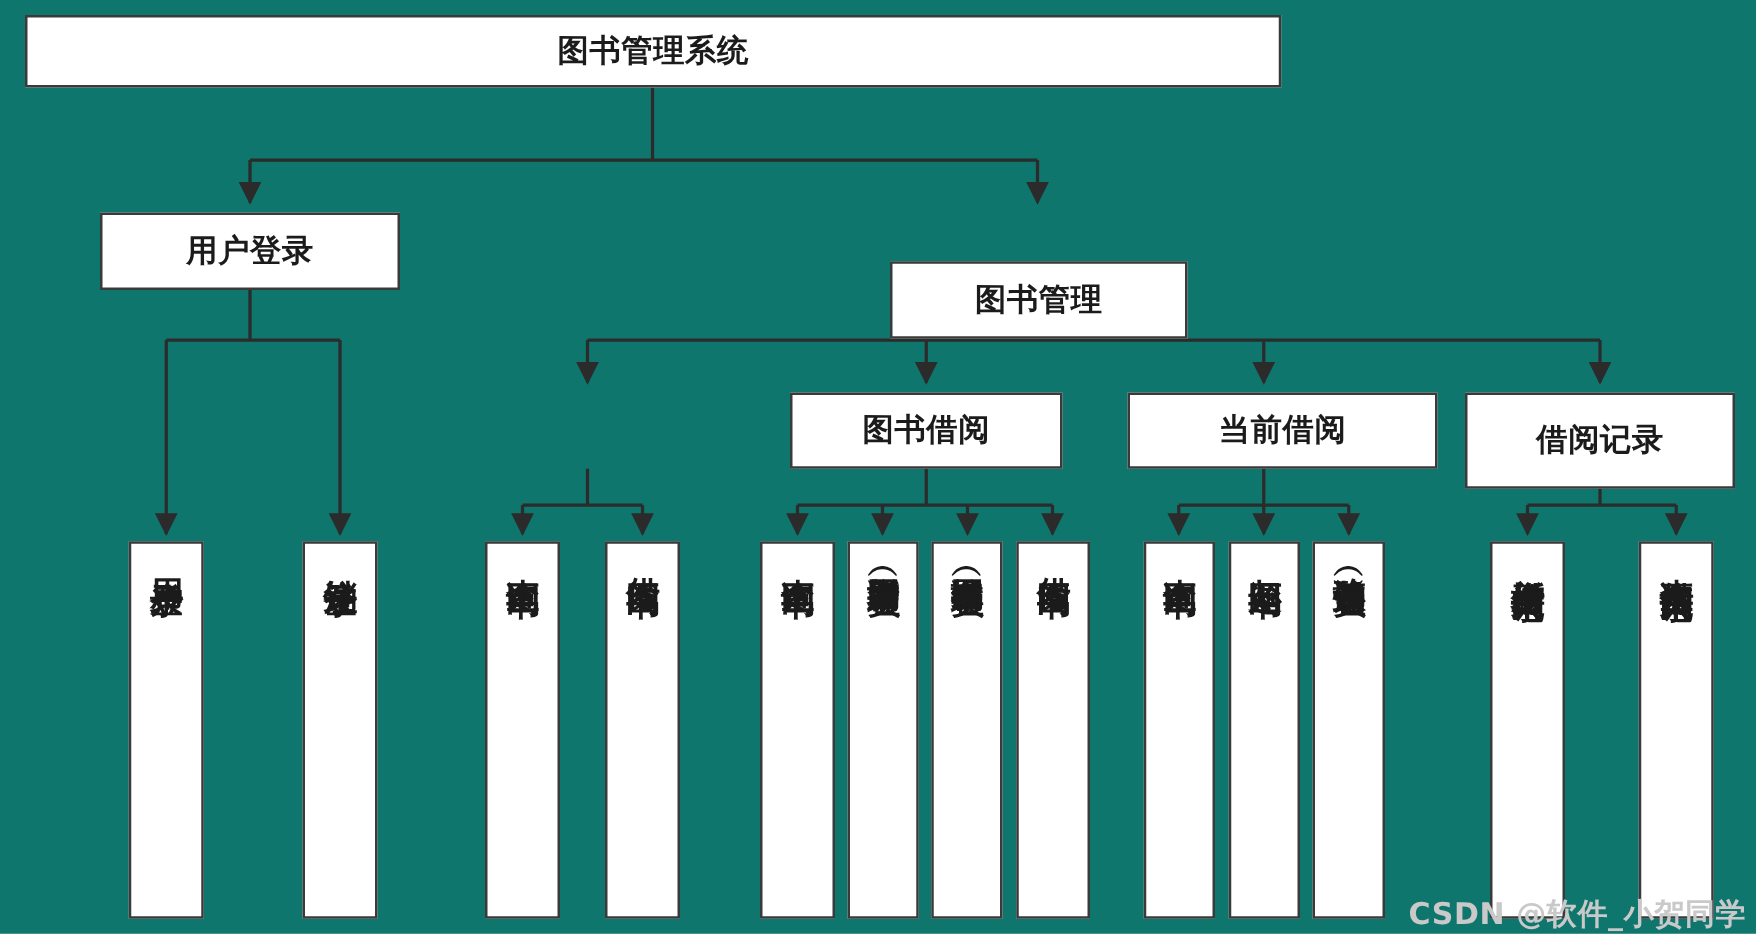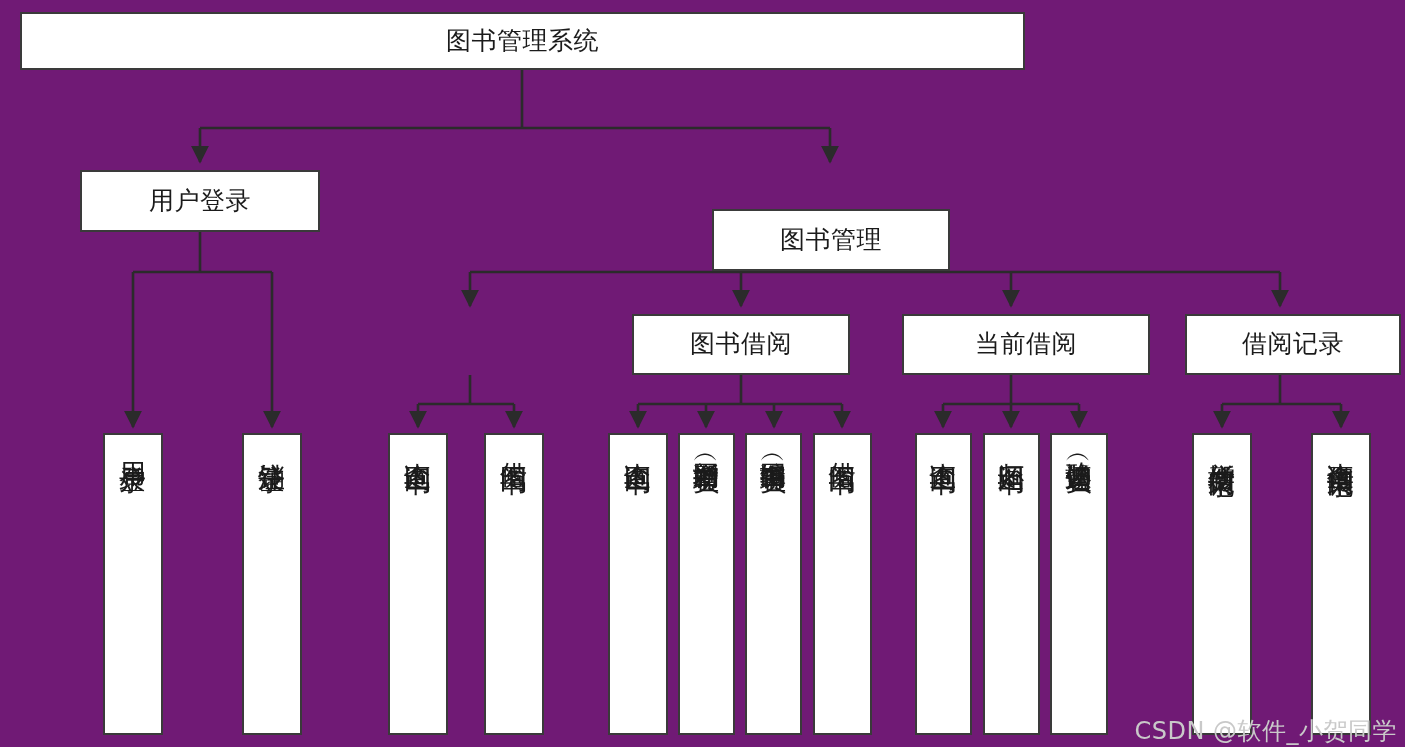--- a/index.html
+++ b/index.html
@@ -11,21 +11,22 @@
   body {
     font-family: "DejaVu Sans", "Liberation Sans", sans-serif;
     width: 1405px;
     height: 747px;
     overflow: hidden;
   }
   #diagram-root {
     position: relative;
     width: 1405px;
     height: 747px;
-    background: #701a75;
+    background: #0f766e;
+    font-weight: bold;
   }
   #edge-layer {
     position: absolute;
     left: 0;
     top: 0;
     width: 1405px;
     height: 747px;
     pointer-events: none;
   }
   .node {
@@ -147,21 +148,21 @@
 
 
   <div class="node horiz" style="left:632px; top:314px; width:218px; height:61px;">
     <span class="node-label">图书借阅</span>
   </div>
 
   <div class="node horiz" style="left:902px; top:314px; width:248px; height:61px;">
     <span class="node-label">当前借阅</span>
   </div>
 
-  <div class="node horiz" style="left:1172px; top:314px; width:216px; height:61px;margin-left:13px;">
+  <div class="node horiz" style="left:1172px; top:314px; width:216px; height:77px;">
     <span class="node-label">借阅记录</span>
   </div>
 
   <div class="node vert" style="left:103px; top:433px; width:60px; height:302px;">
     <span class="node-label">用户登录</span>
   </div>
 
   <div class="node vert" style="left:242px; top:433px; width:60px; height:302px;">
     <span class="node-label">注销登录</span>
   </div>

